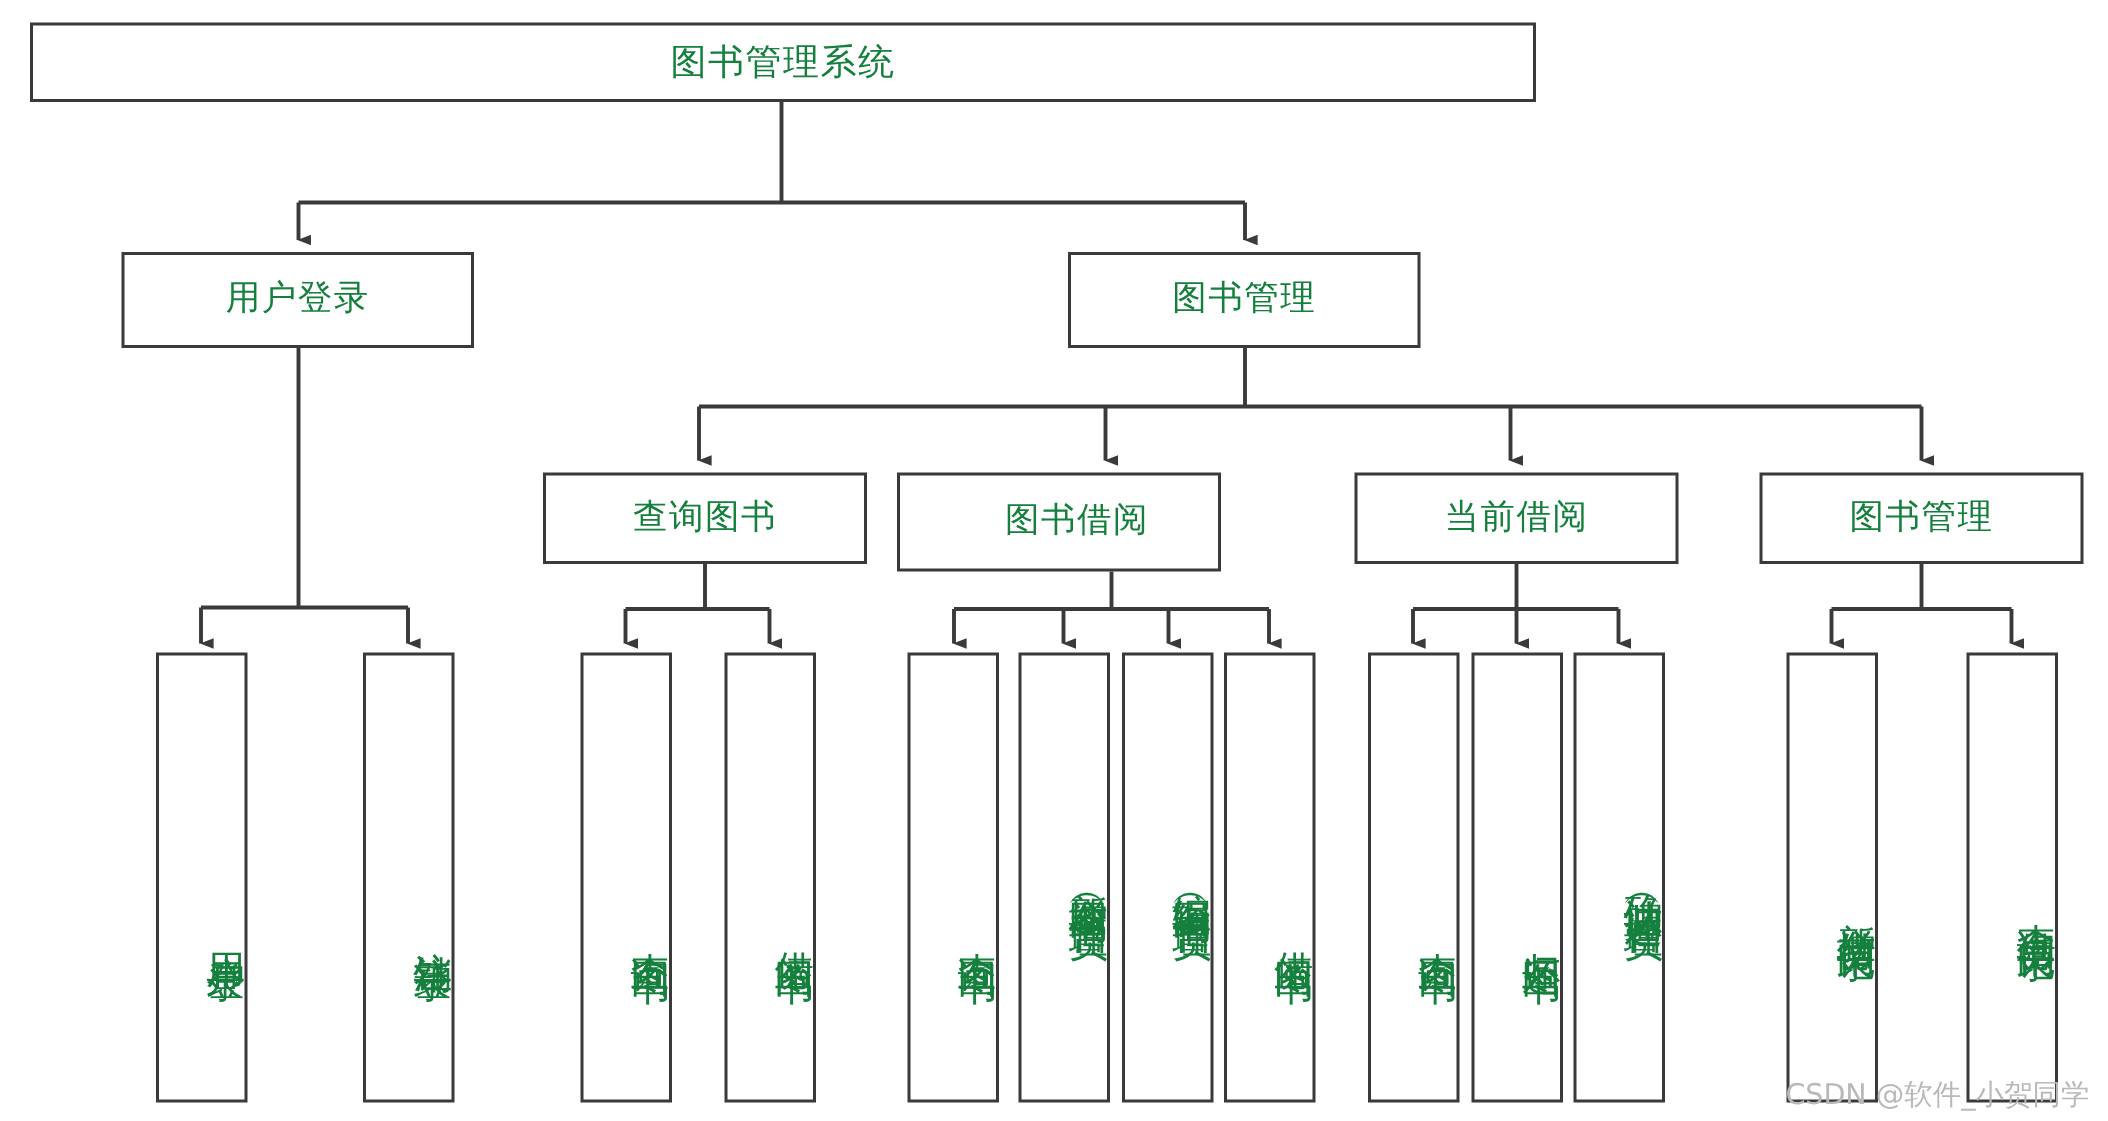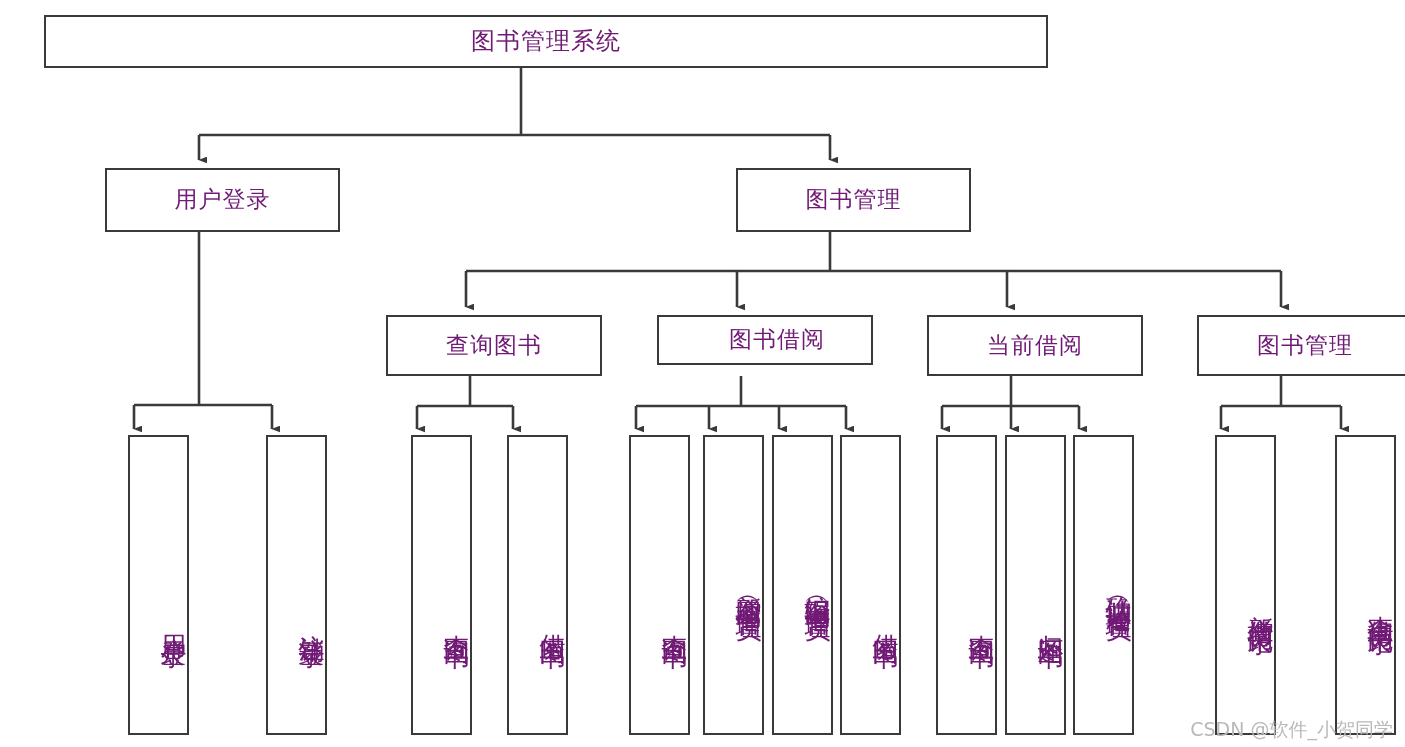--- a/index.html
+++ b/index.html
@@ -27,23 +27,22 @@
     pointer-events: none;
   }
   .node {
     position: absolute;
     box-sizing: border-box;
     border: 2px solid #3a3a3a;
     background: #ffffff;
     display: flex;
     align-items: center;
     justify-content: center;
-    color: #701a75;
+    color: #15803d;
     z-index: 2;
-    margin-left: 24px;
   }
   .node.horiz {
     font-size: 23px;
     letter-spacing: 1px;
     line-height: 1.2;
   }
   .node.root {
     font-size: 24px;
   }
   .node.vert {
@@ -137,21 +136,21 @@
   <div class="node horiz" style="left:81px; top:168px; width:235px; height:64px;">
     <span>用户登录</span>
   </div>
   <div class="node horiz" style="left:712px; top:168px; width:235px; height:64px;text-align:right;">
     <span>图书管理</span>
   </div>
 
   <div class="node horiz" style="left:362px; top:315px; width:216px; height:61px;">
     <span>查询图书</span>
   </div>
-  <div class="node horiz" style="left:633px; top:315px; width:216px; height:50px;padding-left:24px;">
+  <div class="node horiz" style="left:598px; top:315px; width:216px; height:66px;padding-left:24px;">
     <span>图书借阅</span>
   </div>
   <div class="node horiz" style="left:903px; top:315px; width:216px; height:61px;">
     <span>当前借阅</span>
   </div>
   <div class="node horiz" style="left:1173px; top:315px; width:216px; height:61px;">
     <span>图书管理</span>
   </div>
 
   <div class="node vert" style="left:104px; top:435px; width:61px; height:300px; padding-top:70px;">

